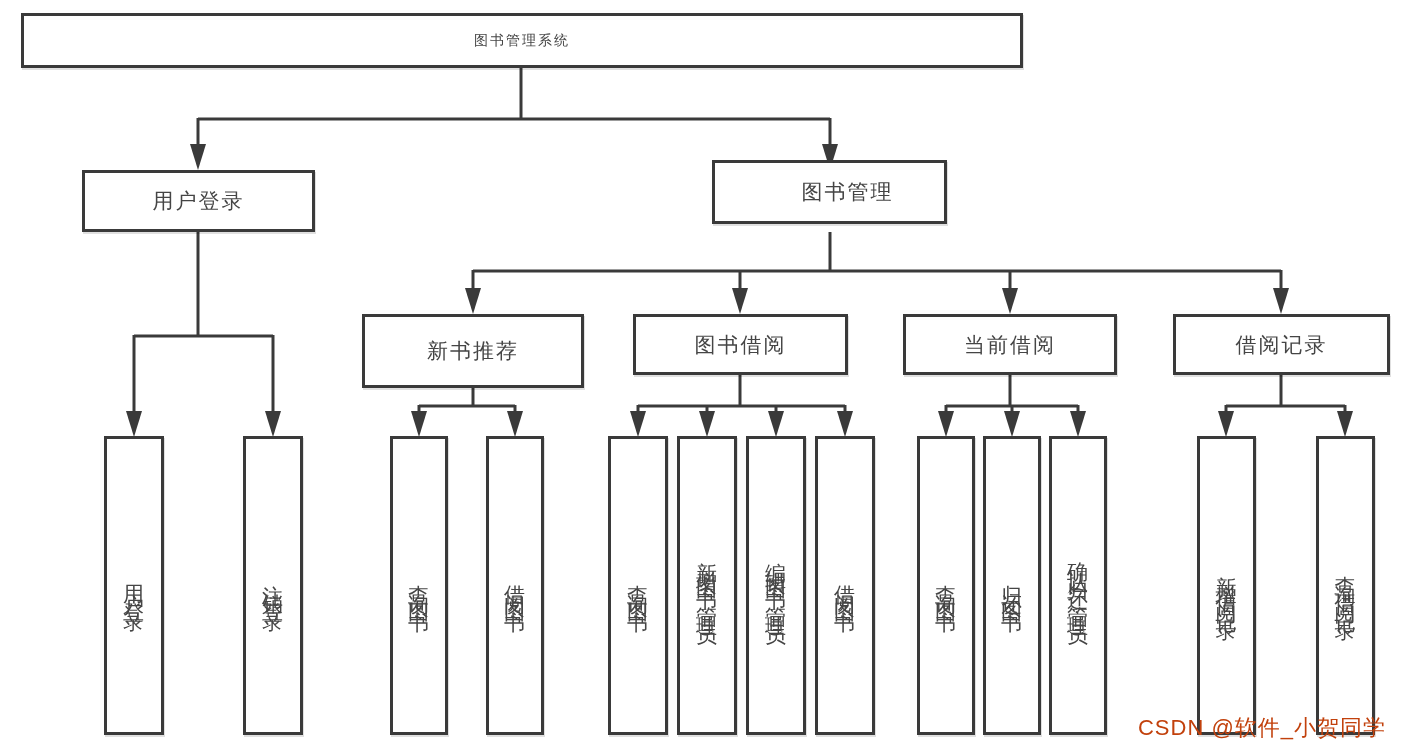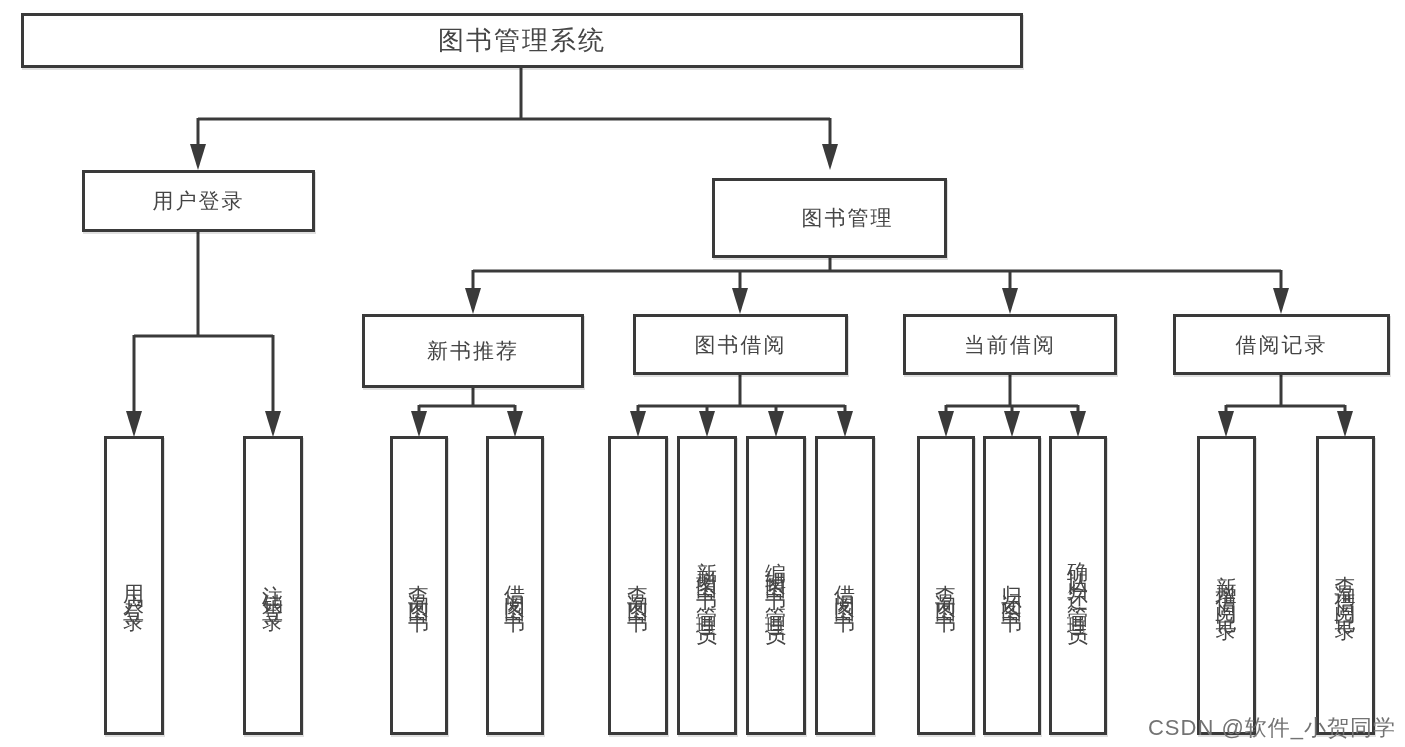--- a/index.html
+++ b/index.html
@@ -26,33 +26,33 @@
     justify-content: center;
     color: #454545;
     z-index: 2;
     box-shadow: 1px 2px 0 rgba(0,0,0,0.12);
   }
   .hbox .label {
     font-size: 21px;
     letter-spacing: 2px;
     white-space: nowrap;
   }
-  .root-box .label { font-size: 26px; text-align: right; }
+  .root-box .label { font-size: 14px; text-align: right; }
   .vbox .label {
     writing-mode: vertical-rl;
     font-size: 21px;
     letter-spacing: 9px;
     line-height: 1;
   }
   .watermark {
     position: absolute;
-    right: 9px;
+    right: 19px;
     bottom: 4px;
     font-size: 22px;
-    color: #737373;
+    color: #c2410c;
     z-index: 3;
     letter-spacing: 1px;
     white-space: nowrap;
   }
 </style>
 </head>
 <body>
 
 <div class="canvas">
 
@@ -122,21 +122,21 @@
     </g>
   </svg>
 
   <div class="box hbox root-box" style="left:21px; top:13px; width:1002px; height:55px;">
     <span class="label">图书管理系统</span>
   </div>
 
   <div class="box hbox" style="left:82px; top:170px; width:233px; height:62px;">
     <span class="label">用户登录</span>
   </div>
-  <div class="box hbox" style="left:712px; top:178px; width:235px; height:80px;padding-left:36px;">
+  <div class="box hbox" style="left:712px; top:160px; width:235px; height:64px;padding-left:36px;">
     <span class="label">图书管理</span>
   </div>
 
   <div class="box hbox" style="left:362px; top:314px; width:222px; height:74px;">
     <span class="label">新书推荐</span>
   </div>
   <div class="box hbox" style="left:903px; top:314px; width:214px; height:61px;">
     <span class="label">当前借阅</span>
   </div>
   <div class="box hbox" style="left:633px; top:314px; width:215px; height:61px;">

